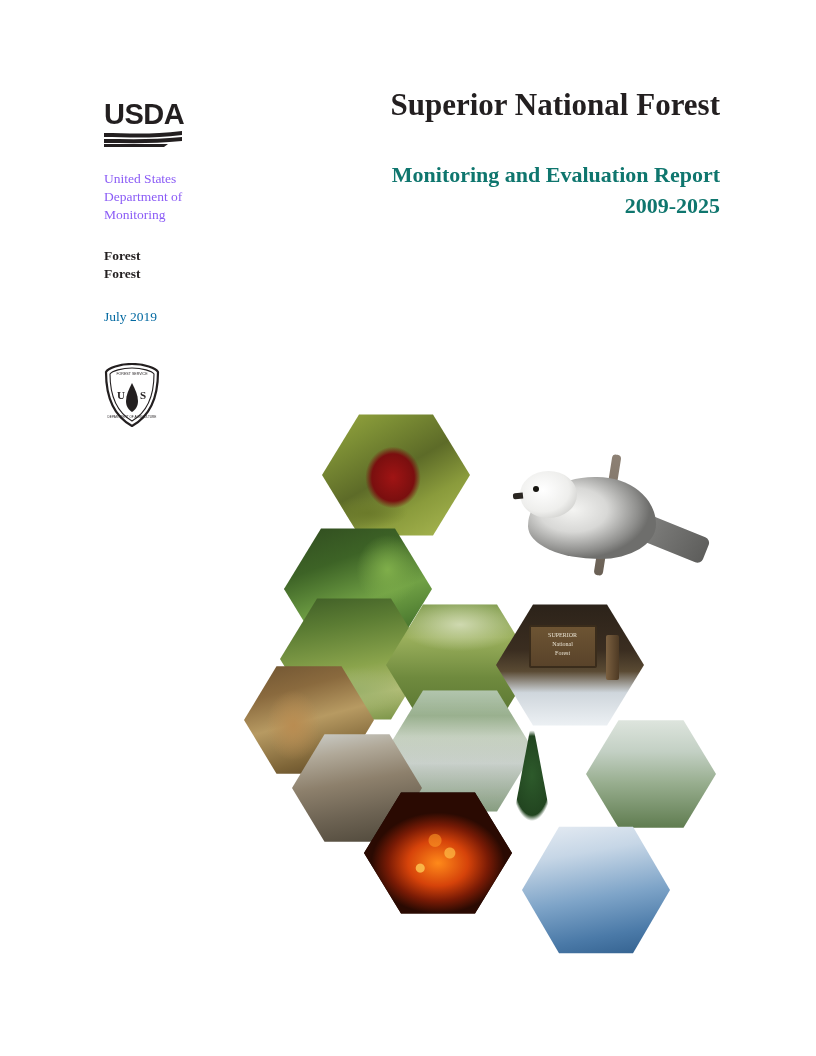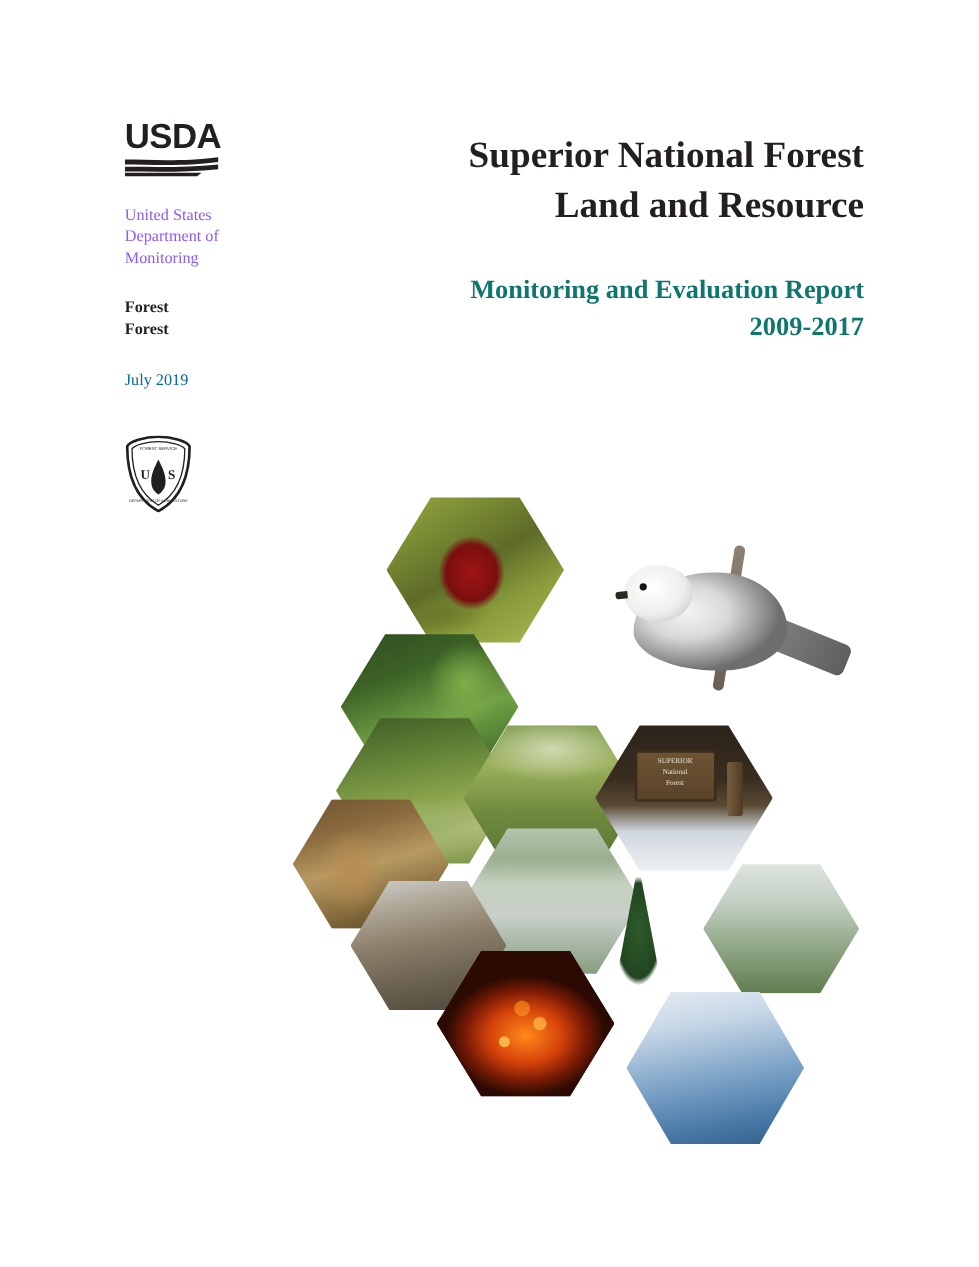--- a/index.html
+++ b/index.html
@@ -75,21 +75,21 @@
     width: 56px;
     height: 64px;
     position: relative;
   }
   .fs-shield svg { display: block; }
 
   
   .title-block {
     position: absolute;
     left: 280px;
-    top: 108px;
+    top: 84px;
     width: 440px;
     text-align: right;
   }
   .main-title {
     font-family: "Liberation Serif", serif;
     font-weight: bold;
     font-size: 31px;
     line-height: 1.36;
     color: #231f20;
     margin: 0;
@@ -384,25 +384,24 @@
       <text x="17" y="36" font-family="Liberation Serif, serif" font-size="11" font-weight="bold" text-anchor="middle" fill="#231f20">U</text>
       <text x="39" y="36" font-family="Liberation Serif, serif" font-size="11" font-weight="bold" text-anchor="middle" fill="#231f20">S</text>
       <text x="28" y="55" font-family="Liberation Sans, sans-serif" font-size="3.1" text-anchor="middle" fill="#231f20">DEPARTMENT OF AGRICULTURE</text>
     </svg>
   </div>
 </div>
 
 <div class="title-block">
   <div class="main-title">
     <div>Superior National Forest</div>
-    <div>Land and Resource</div>
   </div>
   <div class="sub-title">
     <div>Monitoring and Evaluation Report</div>
-    <div>2009-2017</div>
+    <div>2009-2025</div>
   </div>
 </div>
 
 <div class="collage">
 
   <div class="hex" style="left:86px; top:6px; width:148px; height:126px;">
     <div class="img ph-cardinal"></div>
   </div>
 
   <div class="hex" style="left:48px; top:120px; width:148px; height:126px;">

